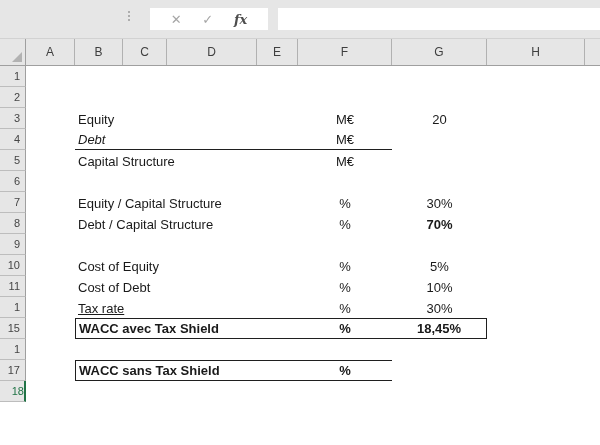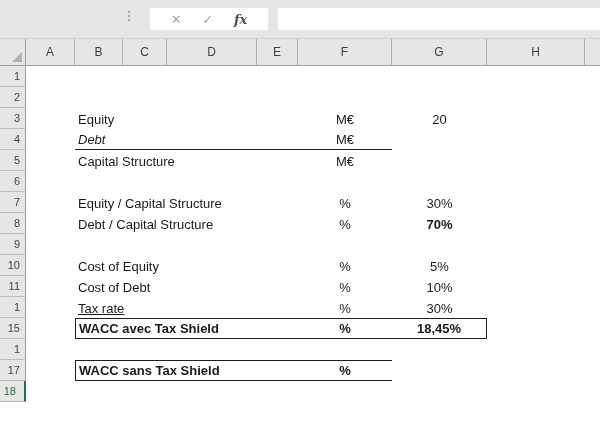--- a/index.html
+++ b/index.html
@@ -30,21 +30,21 @@
   .col-hdr { height:100%; display:flex; align-items:center; justify-content:center;
              border-right:1px solid #b1b1b1; font-size:12px; color:#3f3f3f; }
   .col-hdr.fill { flex:1; border-right:none; }
 
   
   .grid { background:#fff; }
   .row { display:flex; height:21px; }
   .row-hdr { width:26px; height:21px; background:#e6e6e6; border-right:1px solid #9f9f9f;
              border-bottom:1px solid #bdbdbd; font-size:11px; color:#454545;
              display:flex; align-items:center; justify-content:flex-end; padding-right:5px; }
-  .row-hdr.active { color:#217346; border-right:2px solid #217346; padding-right:8px; }
+  .row-hdr.active { color:#217346; border-right:2px solid #217346; padding-right:0; }
   .cell { height:21px; display:flex; align-items:flex-end; padding-bottom:2px;
           font-size:13px; color:#1a1a1a; }
   .cell.fill { flex:1; }
   .cell.label { padding-left:3px; white-space:nowrap; overflow:visible; }
   .cell.center { justify-content:center; }
   .row.bold .cell { font-weight:700; }
   .row.underlined .b2g { border-bottom:1px solid #1f1f1f; }
   .row.boxed .b2g { border-top:1px solid #1f1f1f; border-bottom:1px solid #1f1f1f; }
   .row.boxed .col-B { border-left:1px solid #1f1f1f; }
   .row.boxed .col-G { border-right:1px solid #1f1f1f; }

